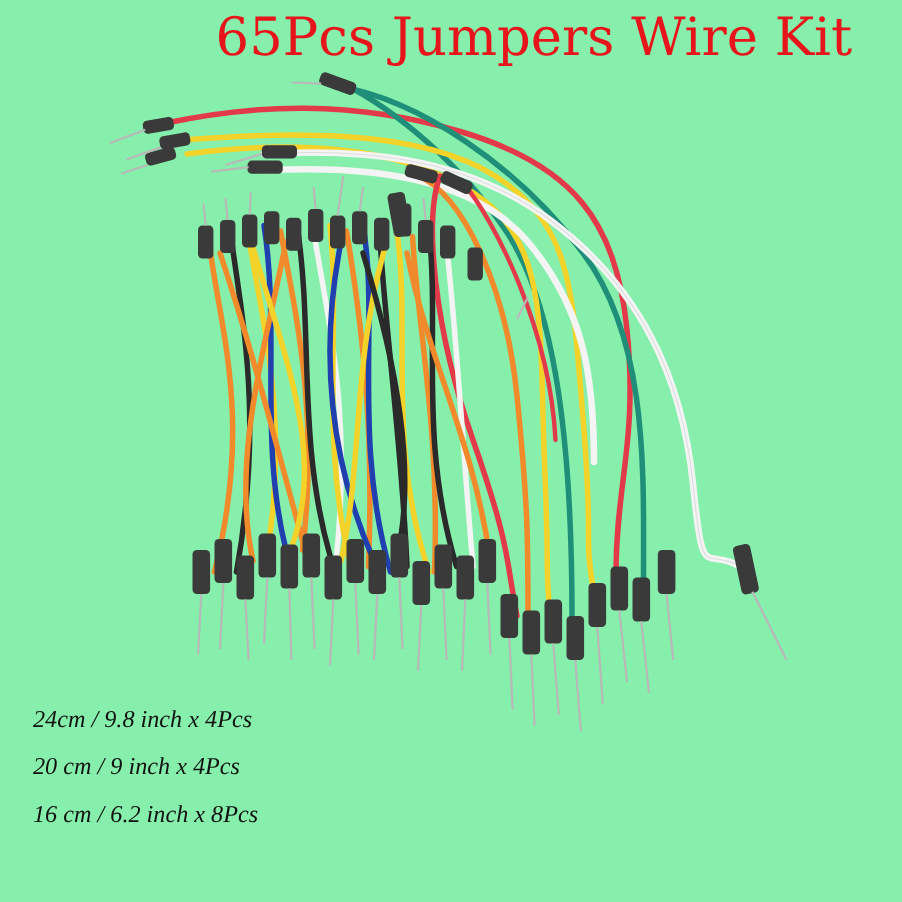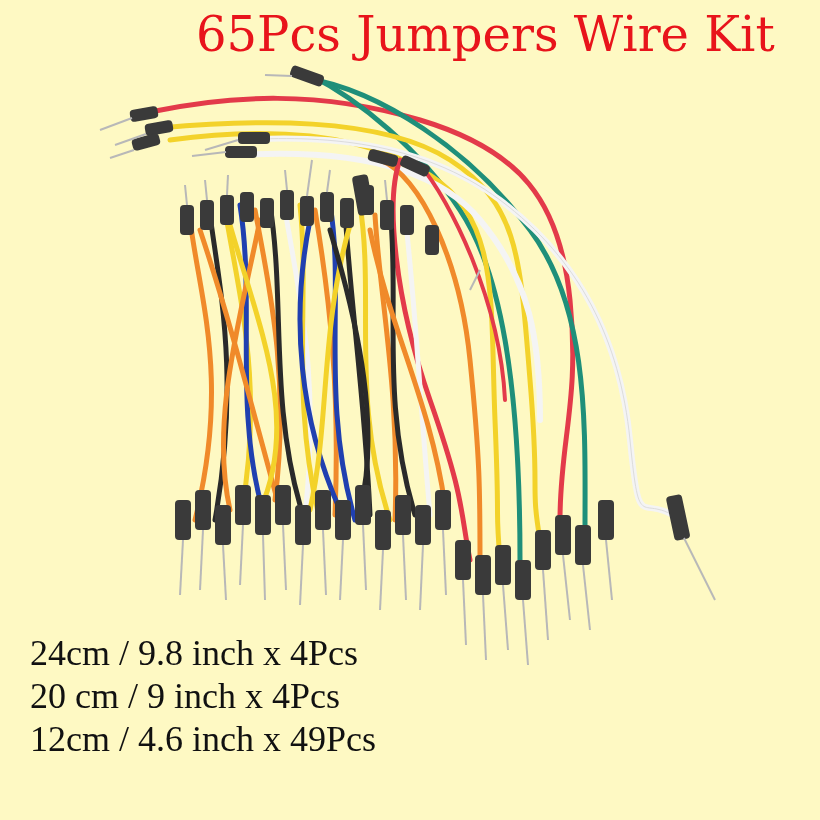--- a/index.html
+++ b/index.html
@@ -1,19 +1,19 @@
 <!DOCTYPE html>
 <html><head>
   <meta charset="utf-8">
   <style>
     html, body { margin: 0; padding: 0; background: #ffffff; }
     .canvas {
       position: relative;
       width: 820px; height: 820px;
-      background: #fef9c3;
+      background: #86efac;
       overflow: hidden;
     }
     .title {
       position: absolute;
       left: 196px; top: 4px;
       font-family: "DejaVu Serif", "Liberation Serif", serif;
       font-size: 48px;
       line-height: 60px;
       color: #e8141b;
       white-space: nowrap;
@@ -21,23 +21,24 @@
     }
     .photo {
       position: absolute;
       left: 0; top: 0;
       width: 820px; height: 820px;
     }
     .specs {
       position: absolute;
       left: 30px; top: 632px;
       font-family: "Liberation Serif", "DejaVu Serif", serif;
-      font-size: 36px;
+      font-size: 22px;
       line-height: 43px;
       color: #111111;
+      font-style: italic;
     }
     .spec-line { white-space: nowrap; }
   </style>
 </head>
 <body>
 
 <div class="canvas">
 
   <svg class="photo" viewBox="0 0 820 820" xmlns="http://www.w3.org/2000/svg">
     <g fill="none" stroke-linecap="round">
@@ -178,15 +179,15 @@
       <line x1="606" y1="540" x2="612" y2="600"></line>
       <line x1="684" y1="538" x2="715" y2="600"></line>
     </g>
   </svg>
 
   <div class="title">65Pcs Jumpers Wire Kit</div>
 
   <div class="specs">
     <div class="spec-line">24cm / 9.8 inch x 4Pcs</div>
     <div class="spec-line">20 cm / 9 inch x 4Pcs</div>
-    <div class="spec-line">12cm / 4.6 inch x 49Pcs</div>
+    <div class="spec-line">16 cm / 6.2 inch x 8Pcs</div>
   </div>
 </div>
 
 </body></html>

